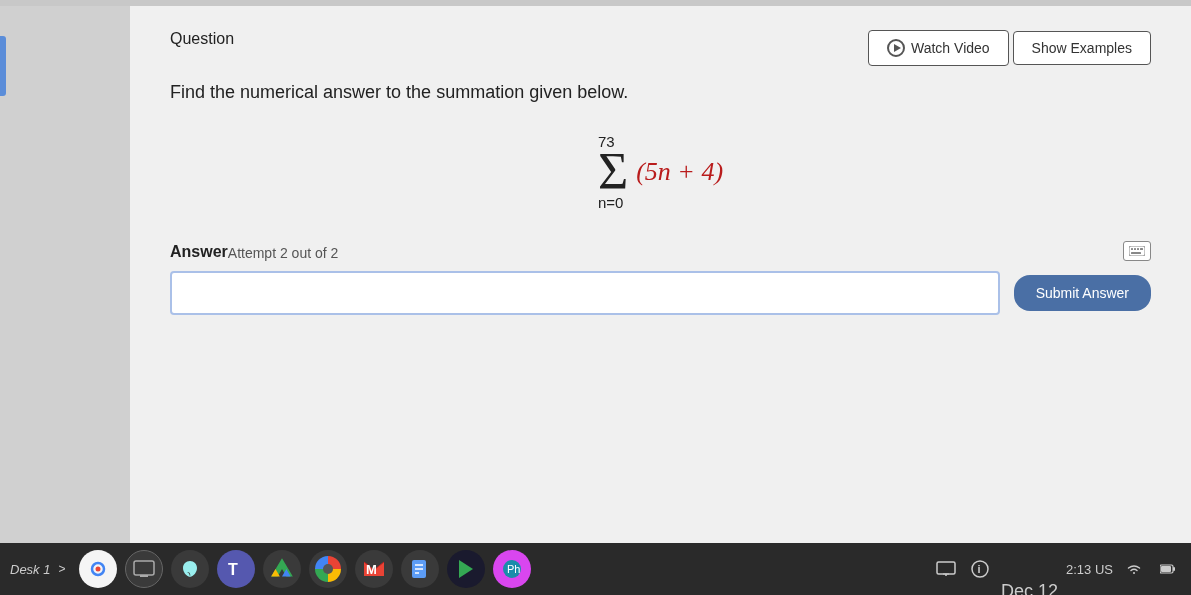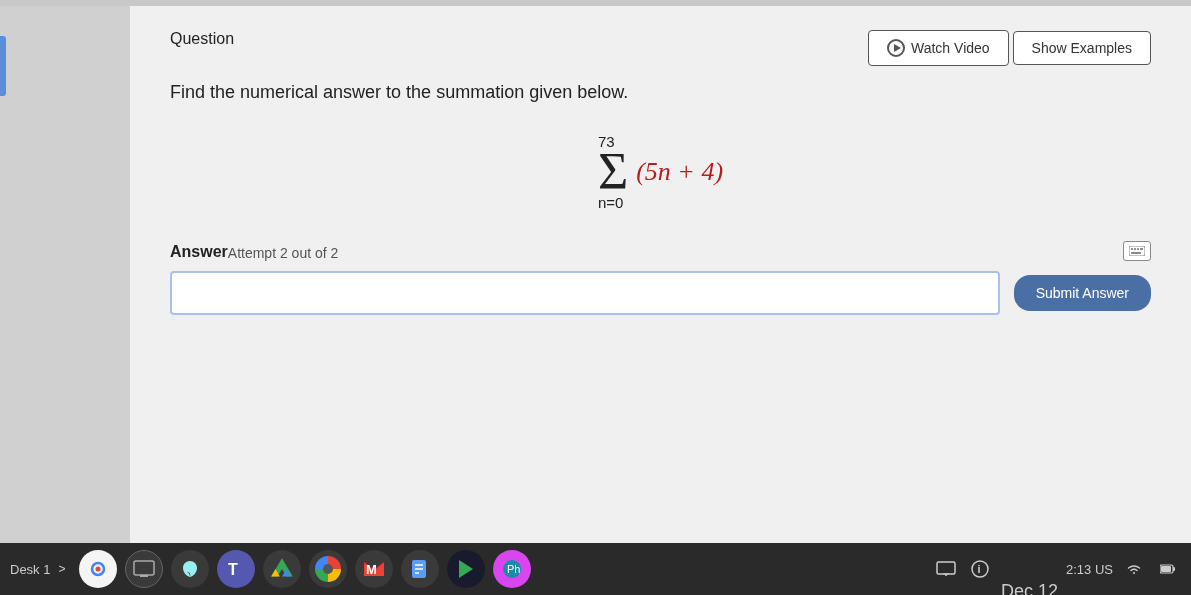--- a/index.html
+++ b/index.html
@@ -244,20 +244,21 @@
       display: flex;
       align-items: center;
       padding: 0 10px;
       gap: 4px;
     }
 
     .taskbar-label {
       color: #ccc;
       font-size: 13px;
       margin-right: 4px;
+      font-style: italic;
     }
 
     .taskbar-arrow {
       color: #ccc;
       font-size: 12px;
       margin-right: 8px;
     }
 
     .taskbar-icon {
       width: 38px;

